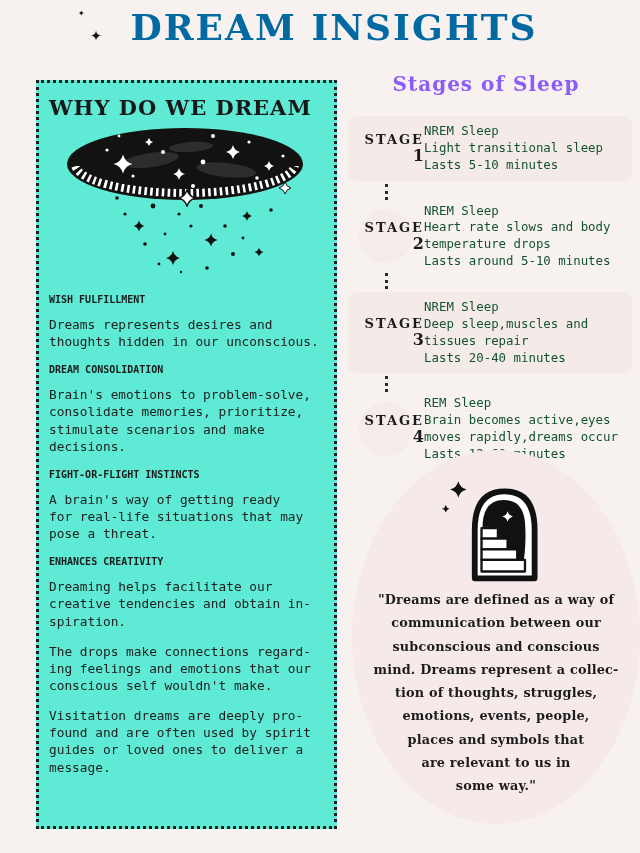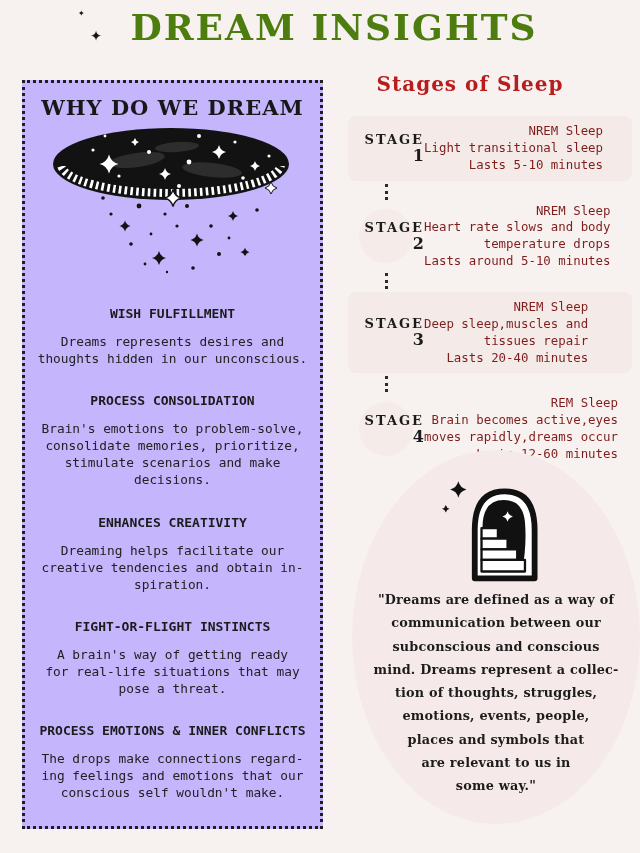--- a/index.html
+++ b/index.html
@@ -5,58 +5,58 @@
   html,body{margin:0;padding:0;background:#e9e4e2;}
   .page{
     position:relative;width:640px;height:853px;margin:0 auto;
     background:#f7f2f0;color:#1b1b1b;overflow:hidden;
     font-family:"DejaVu Sans Mono", monospace;
   }
   
   .hdr{position:absolute;left:0;top:6px;width:100%;text-align:center;}
   .hdr .title{
     font-family:"DejaVu Serif", serif;font-weight:700;font-size:36px;
-    letter-spacing:2px;color:#4d7c0f;padding-left:28px;
+    letter-spacing:2px;color:#0369a1;padding-left:28px;
   }
   .spark-big{position:absolute;left:90px;top:16px;font-size:20px;color:#161616;}
   .spark-small{position:absolute;left:78px;top:0px;font-size:11px;color:#161616;}
   
   .left-box{
-    position:absolute;left:22px;top:80px;width:301px;height:749px;
-    box-sizing:border-box;border:3px dotted #1f1f1f;background:#c4b5fd;
-    text-align:center;padding:8px 10px;
+    position:absolute;left:36px;top:80px;width:301px;height:749px;
+    box-sizing:border-box;border:3px dotted #1f1f1f;background:#5eead4;
+    padding:8px 10px;
   }
   .box-title{
     font-family:"DejaVu Serif", serif;font-weight:700;font-size:21px;
     letter-spacing:1px;margin:4px 0 2px;color:#181818;
   }
   .starfield{display:block;margin:0 auto;}
   .sec{margin-top:13px;}
-  .sec-h{font-weight:700;font-size:13px;line-height:1.3;margin-top:26px;}
+  .sec-h{font-weight:700;font-size:10px;line-height:1.3;}
   .sec-b{font-size:12.8px;line-height:1.34;white-space:pre-line;margin-top:10px;color:#222;}
   
   .stages-title{
-    position:absolute;left:328px;top:72px;width:284px;text-align:center;
+    position:absolute;left:344px;top:72px;width:284px;text-align:center;
     font-family:"DejaVu Serif", serif;font-weight:700;font-size:20px;
-    letter-spacing:1px;color:#b91c1c;
+    letter-spacing:1px;color:#8b5cf6;
   }
   .stages{position:absolute;left:348px;top:116px;width:284px;}
   .stage-row{display:flex;align-items:center;}
   .stage-row.band{background:#f4eae8;border-radius:8px;padding:7px 4px 7px 0;}
   .stage-label{
     flex:0 0 76px;text-align:right;font-family:"DejaVu Serif", serif;
     font-weight:700;position:relative;z-index:1;
   }
   .stage-label .circ{
     position:absolute;left:50%;top:50%;width:54px;height:54px;margin:-27px 0 0 -27px;
     border-radius:50%;background:#f5ebe9;z-index:-1;
   }
   .stage-word{display:block;font-size:13px;letter-spacing:2px;}
   .stage-num{display:block;font-size:16px;margin-top:-1px;}
-  .stage-text{font-size:12.4px;line-height:1.36;white-space:pre-line;text-align:right;color:#7f1d1d;}
+  .stage-text{font-size:12.4px;line-height:1.36;white-space:pre-line;text-align:left;color:#14532d;}
   .connector{width:0;height:16px;border-left:3px dotted #2a2a2a;margin:3px 0 3px 37px;}
   
   .oval{
     position:absolute;left:352px;top:450px;width:288px;height:374px;
     background:#f5eae9;border-radius:50%;text-align:center;
   }
   .door{display:block;margin:24px auto 0;}
   .quote{
     width:256px;margin:2px auto 0;font-family:"DejaVu Serif", serif;
     font-weight:700;font-size:12.8px;line-height:1.82;letter-spacing:0.2px;
@@ -135,45 +135,48 @@
         <circle cx="56" cy="76" r="1.8"></circle>
       </g>
     </svg>
 
     <div class="sec">
       <div class="sec-h">WISH FULFILLMENT</div>
       <div class="sec-b">Dreams represents desires and
 thoughts hidden in our unconscious.</div>
     </div>
     <div class="sec">
-      <div class="sec-h">PROCESS CONSOLIDATION</div>
+      <div class="sec-h">DREAM CONSOLIDATION</div>
       <div class="sec-b">Brain's emotions to problem-solve,
 consolidate memories, prioritize,
 stimulate scenarios and make
 decisions.</div>
     </div>
     <div class="sec">
+      <div class="sec-h">FIGHT-OR-FLIGHT INSTINCTS</div>
+      <div class="sec-b">A brain's way of getting ready
+for real-life situations that may
+pose a threat.</div>
+    </div>
+    <div class="sec">
       <div class="sec-h">ENHANCES CREATIVITY</div>
       <div class="sec-b">Dreaming helps facilitate our
 creative tendencies and obtain in-
 spiration.</div>
     </div>
     <div class="sec">
-      <div class="sec-h">FIGHT-OR-FLIGHT INSTINCTS</div>
-      <div class="sec-b">A brain's way of getting ready
-for real-life situations that may
-pose a threat.</div>
-    </div>
-    <div class="sec">
-      <div class="sec-h">PROCESS EMOTIONS &amp; INNER CONFLICTS</div>
       <div class="sec-b">The drops make connections regard-
 ing feelings and emotions that our
 conscious self wouldn't make.</div>
     </div>
     <div class="sec">
+      <div class="sec-b">Visitation dreams are deeply pro-
+found and are often used by spirit
+guides or loved ones to deliver a
+message.</div>
     </div>
   </div>
 
   <div class="stages-title">Stages of Sleep</div>
 
   <div class="stages">
 
     <div class="stage-row band">
       <div class="stage-label">
         <span class="stage-word">STAGE</span>

